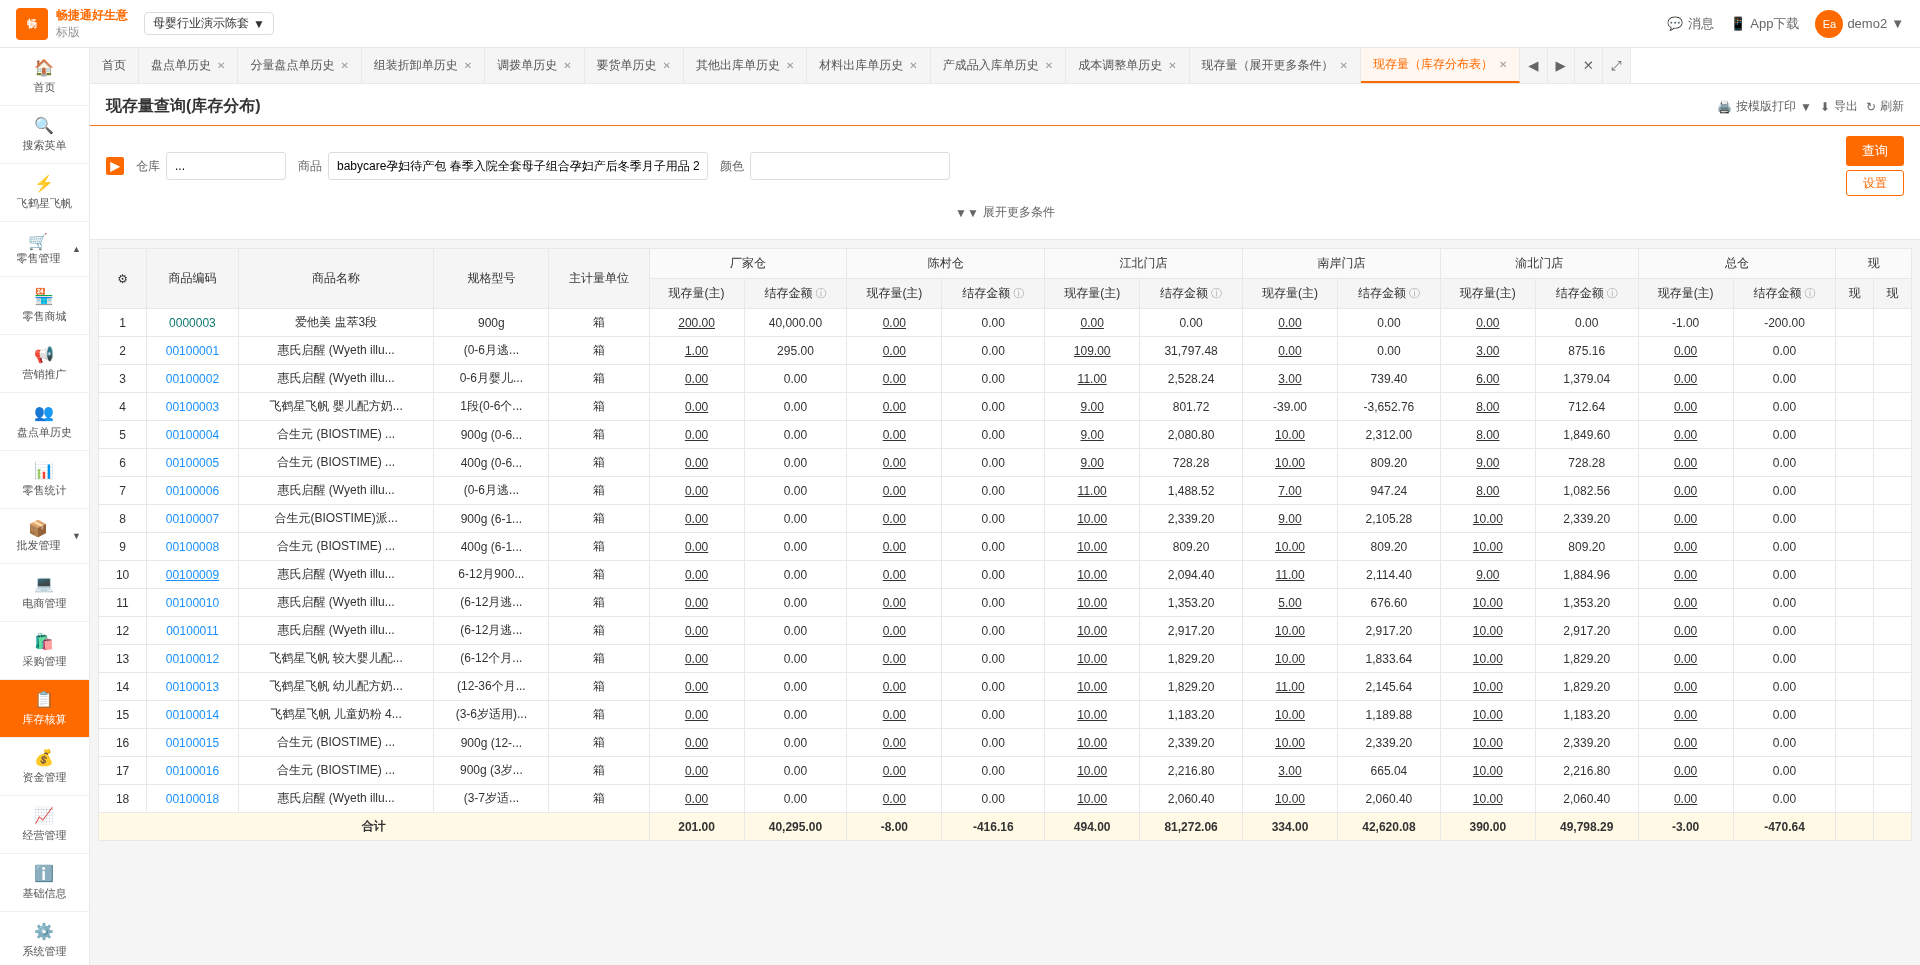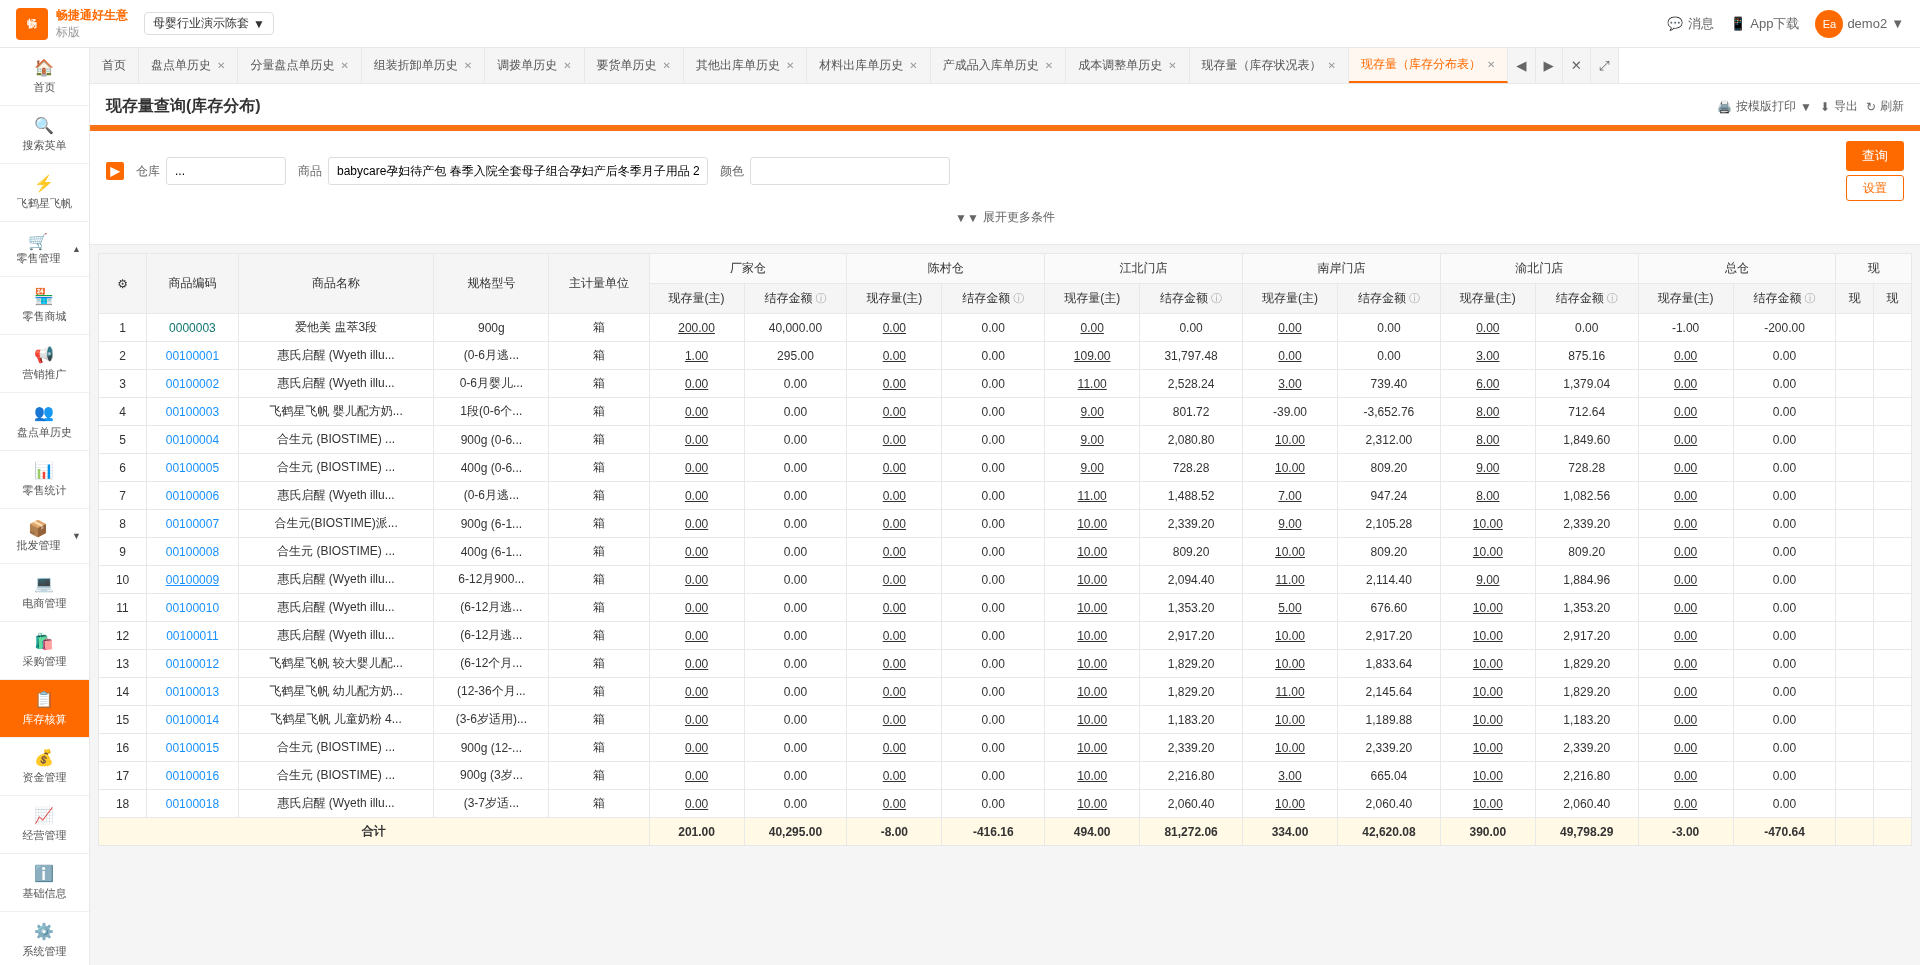--- a/index.html
+++ b/index.html
@@ -142,21 +142,21 @@
       overflow: hidden;
       display: flex;
       flex-direction: column;
       background: #f5f5f5;
     }
 
     
     .page-header {
       background: #fff;
       padding: 12px 16px 0;
-      border-bottom: 6px solid #f97316;
+      border-bottom: 1px solid #f97316;
     }
     .page-title-row {
       display: flex;
       align-items: center;
       justify-content: space-between;
       margin-bottom: 8px;
     }
     .page-title {
       font-size: 16px;
       font-weight: bold;
@@ -465,21 +465,21 @@
       </div>
       <div class="tab-item">
         <span>产成品入库单历史</span>
         <span class="tab-close">✕</span>
       </div>
       <div class="tab-item">
         <span>成本调整单历史</span>
         <span class="tab-close">✕</span>
       </div>
       <div class="tab-item">
-        <span>现存量（库存状况表）</span>
+        <span>现存量（展开更多条件）</span>
         <span class="tab-close">✕</span>
       </div>
       <div class="tab-item active">
         <span>现存量（库存分布表）</span>
         <span class="tab-close">✕</span>
       </div>
       <button class="tab-nav-btn">◀</button>
       <button class="tab-nav-btn">▶</button>
       <button class="tab-nav-btn">✕</button>
       <button class="tab-nav-btn">⤢</button>

